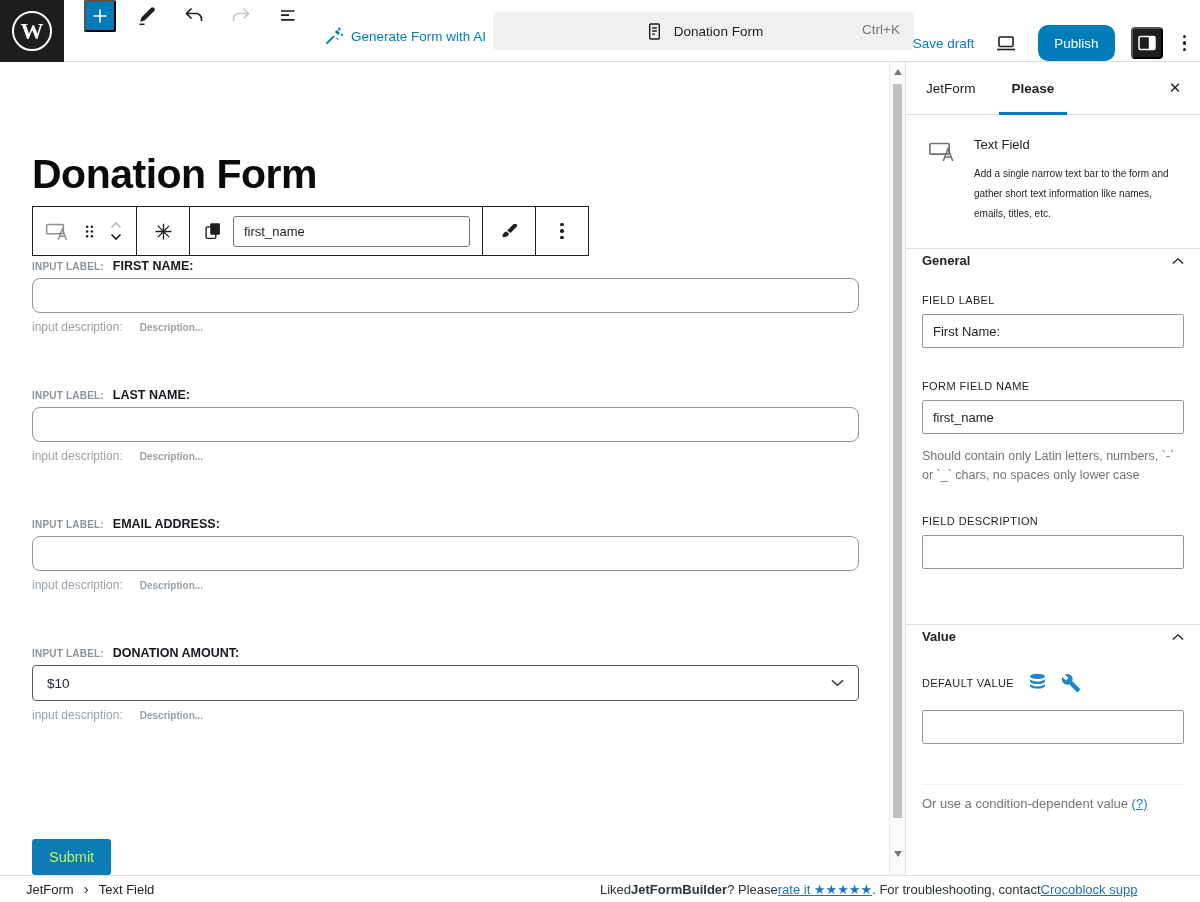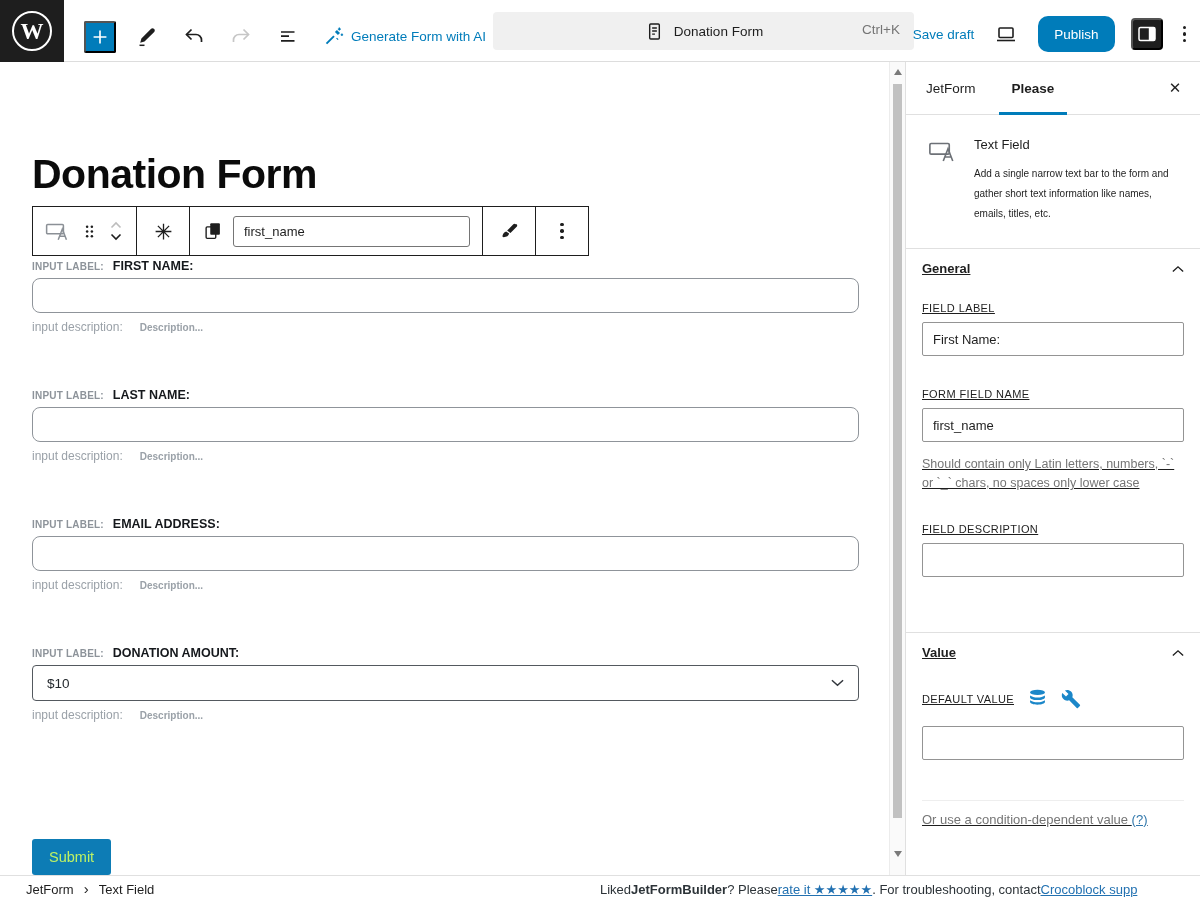--- a/index.html
+++ b/index.html
@@ -10,32 +10,32 @@
   }
   svg{display:block;}
   
   .topbar{position:absolute;top:0;left:0;right:0;height:62px;background:#fff;
     border-bottom:1px solid #ddd;box-sizing:border-box;z-index:5;}
   .wp-btn{position:absolute;left:0;top:0;width:64px;height:62px;background:#1e1e1e;
     display:flex;align-items:center;justify-content:center;cursor:pointer;}
   .wp-circle{width:36px;height:36px;border:2px solid #fff;border-radius:50%;color:#fff;
     display:flex;align-items:center;justify-content:center;
     font-family:"Liberation Serif",serif;font-size:23px;font-weight:bold;line-height:1;}
-  .tb-left{position:absolute;left:84px;top:0;height:73px;display:flex;align-items:center;gap:15px;}
+  .tb-left{position:absolute;left:84px;top:0;height:73px;display:flex;gap:15px;}
   .inserter{width:32px;height:32px;background:#007cba;border-radius:2px;
     display:flex;align-items:center;justify-content:center;cursor:pointer;}
   .icon-btn{width:32px;height:32px;display:flex;align-items:center;justify-content:center;
     background:none;border:none;padding:0;cursor:pointer;}
   .ai-btn{display:flex;align-items:center;gap:7px;color:#007cba;font-size:13.5px;
     cursor:pointer;white-space:nowrap;margin-left:4px;}
   .doc-search{position:absolute;left:493px;top:12px;width:421px;height:38px;background:#f0f0f0;
     border-radius:4px;display:flex;align-items:center;justify-content:center;gap:9px;
     font-size:13.5px;cursor:pointer;}
   .shortcut{position:absolute;right:14px;top:10px;color:#757575;font-size:13.5px;}
-  .tb-right{position:absolute;right:10px;top:3px;height:62px;display:flex;align-items:center;gap:16px;}
+  .tb-right{position:absolute;right:10px;top:12px;height:62px;display:flex;align-items:center;gap:16px;}
   .save-draft{color:#007cba;font-size:13.5px;cursor:pointer;}
   .publish{background:#007cba;color:#fff;height:36px;padding:0 16px;border:none;border-radius:10px;
     font-size:13.5px;display:flex;align-items:center;cursor:pointer;font-family:inherit;}
   .toggle-btn{width:32px;height:32px;background:#1e1e1e;border-radius:4px;
     display:flex;align-items:center;justify-content:center;cursor:pointer;}
   .dotcol{display:flex;flex-direction:column;gap:3px;padding:4px;cursor:pointer;}
   .dotcol i{width:3.5px;height:3.5px;border-radius:50%;background:#1e1e1e;}
   
   .canvas{position:absolute;left:0;top:62px;width:889px;height:813px;background:#fff;
     box-sizing:border-box;padding-left:32px;overflow:hidden;}
@@ -81,21 +81,21 @@
     position:relative;color:#1e1e1e;}
   .sb-tab.active{font-weight:600;}
   .sb-tab.active::after{content:"";position:absolute;left:5px;right:5px;bottom:-1px;height:3.5px;
     background:#007cba;}
   .sb-close{position:absolute;right:12px;top:13px;width:26px;height:26px;border:none;background:none;
     font-size:15px;color:#1e1e1e;cursor:pointer;display:flex;align-items:center;justify-content:center;}
   .block-card{display:flex;gap:16px;padding:20px 16px 24px 22px;}
   .bc-icon{flex:none;padding-top:1px;}
   .bc-title{font-size:13px;font-weight:500;margin:2px 0 12px;}
   .bc-desc{font-size:10px;line-height:20px;color:#1e1e1e;width:212px;}
-  .panel{border-top:1px solid #e0e0e0;padding:12px 16px 0;box-sizing:border-box;text-decoration:underline;}
+  .panel{border-top:1px solid #e0e0e0;padding:4px 16px 0;box-sizing:border-box;}
   .panel-head{display:flex;align-items:center;justify-content:space-between;cursor:pointer;}
   .panel-title{font-size:13px;font-weight:600;}
   .ctl-label{font-size:11px;font-weight:500;letter-spacing:.4px;color:#1e1e1e;margin:26px 0 8px;}
   .sb-input{width:100%;height:34px;border:1px solid #949494;border-radius:2px;box-sizing:border-box;
     padding:0 10px;font-size:13px;color:#1e1e1e;font-family:inherit;background:#fff;}
   .hint{margin-top:13px;font-size:12.5px;line-height:19px;color:#757575;width:262px;}
   .gen-bottom{height:55px;}
   .dv-row{margin-top:28px;display:flex;align-items:center;gap:13px;}
   .dv-row .ctl-label{margin:0;}
   .dv-icon{background:none;border:none;padding:0;cursor:pointer;}

